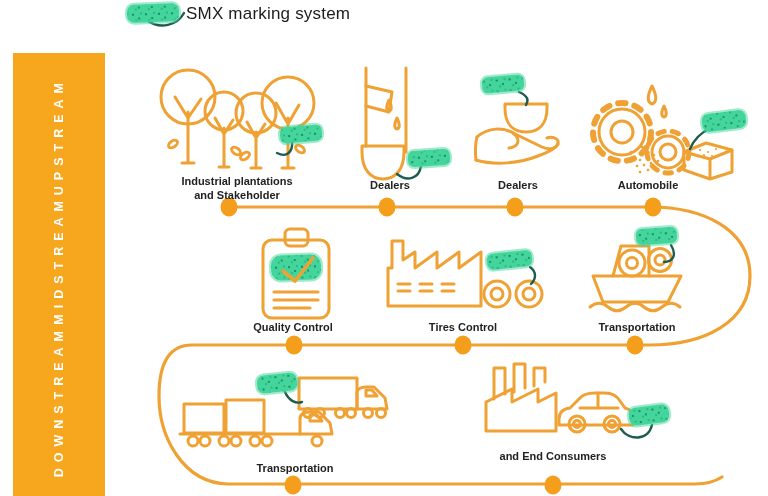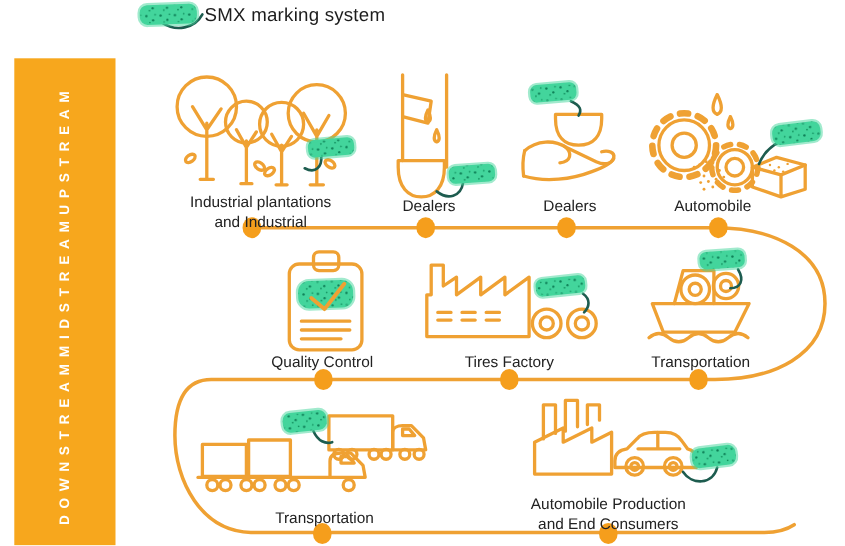--- a/index.html
+++ b/index.html
@@ -18,21 +18,21 @@
     justify-content:space-between;align-items:center;box-sizing:border-box;
     padding:24px 0;
   }
   .sidebar span{
     writing-mode:vertical-rl;transform:rotate(180deg);
     color:#fff;font-weight:bold;font-size:12.5px;letter-spacing:6px;
     white-space:nowrap;
   }
   .lbl{
     position:absolute;transform:translateX(-50%);text-align:center;
-    font-size:14px;line-height:1.3;color:#222;white-space:nowrap;
+    font-size:11px;line-height:1.3;color:#222;white-space:nowrap;font-weight:bold;
   }
 </style>
 </head>
 <body>
 
 <div id="stage">
 
   <svg id="art" width="768" height="496" viewBox="0 0 768 496">
     <defs>
       <pattern id="speck" width="13" height="11" patternUnits="userSpaceOnUse">
@@ -215,29 +215,28 @@
   <div class="title">SMX marking system</div>
 
   <div class="sidebar">
     <span>UPSTREAM</span>
     <span>MIDSTREAM</span>
     <span>DOWNSTREAM</span>
   </div>
 
   <div class="lbl" style="left:237px;top:174px;">
     <div>Industrial plantations</div>
-    <div>and Industrial</div>
+    <div>and Stakeholder</div>
   </div>
   <div class="lbl" style="left:390px;top:178px;">Dealers</div>
   <div class="lbl" style="left:518px;top:178px;">Dealers</div>
   <div class="lbl" style="left:648px;top:178px;">Automobile</div>
 
   <div class="lbl" style="left:293px;top:320px;">Quality Control</div>
-  <div class="lbl" style="left:463px;top:320px;">Tires Factory</div>
+  <div class="lbl" style="left:463px;top:320px;">Tires Control</div>
   <div class="lbl" style="left:637px;top:320px;">Transportation</div>
 
   <div class="lbl" style="left:295px;top:461px;">Transportation</div>
   <div class="lbl" style="left:553px;top:449px;">
-    <div>Automobile Production</div>
     <div>and End Consumers</div>
   </div>
 
 </div>
 
 </body></html>

